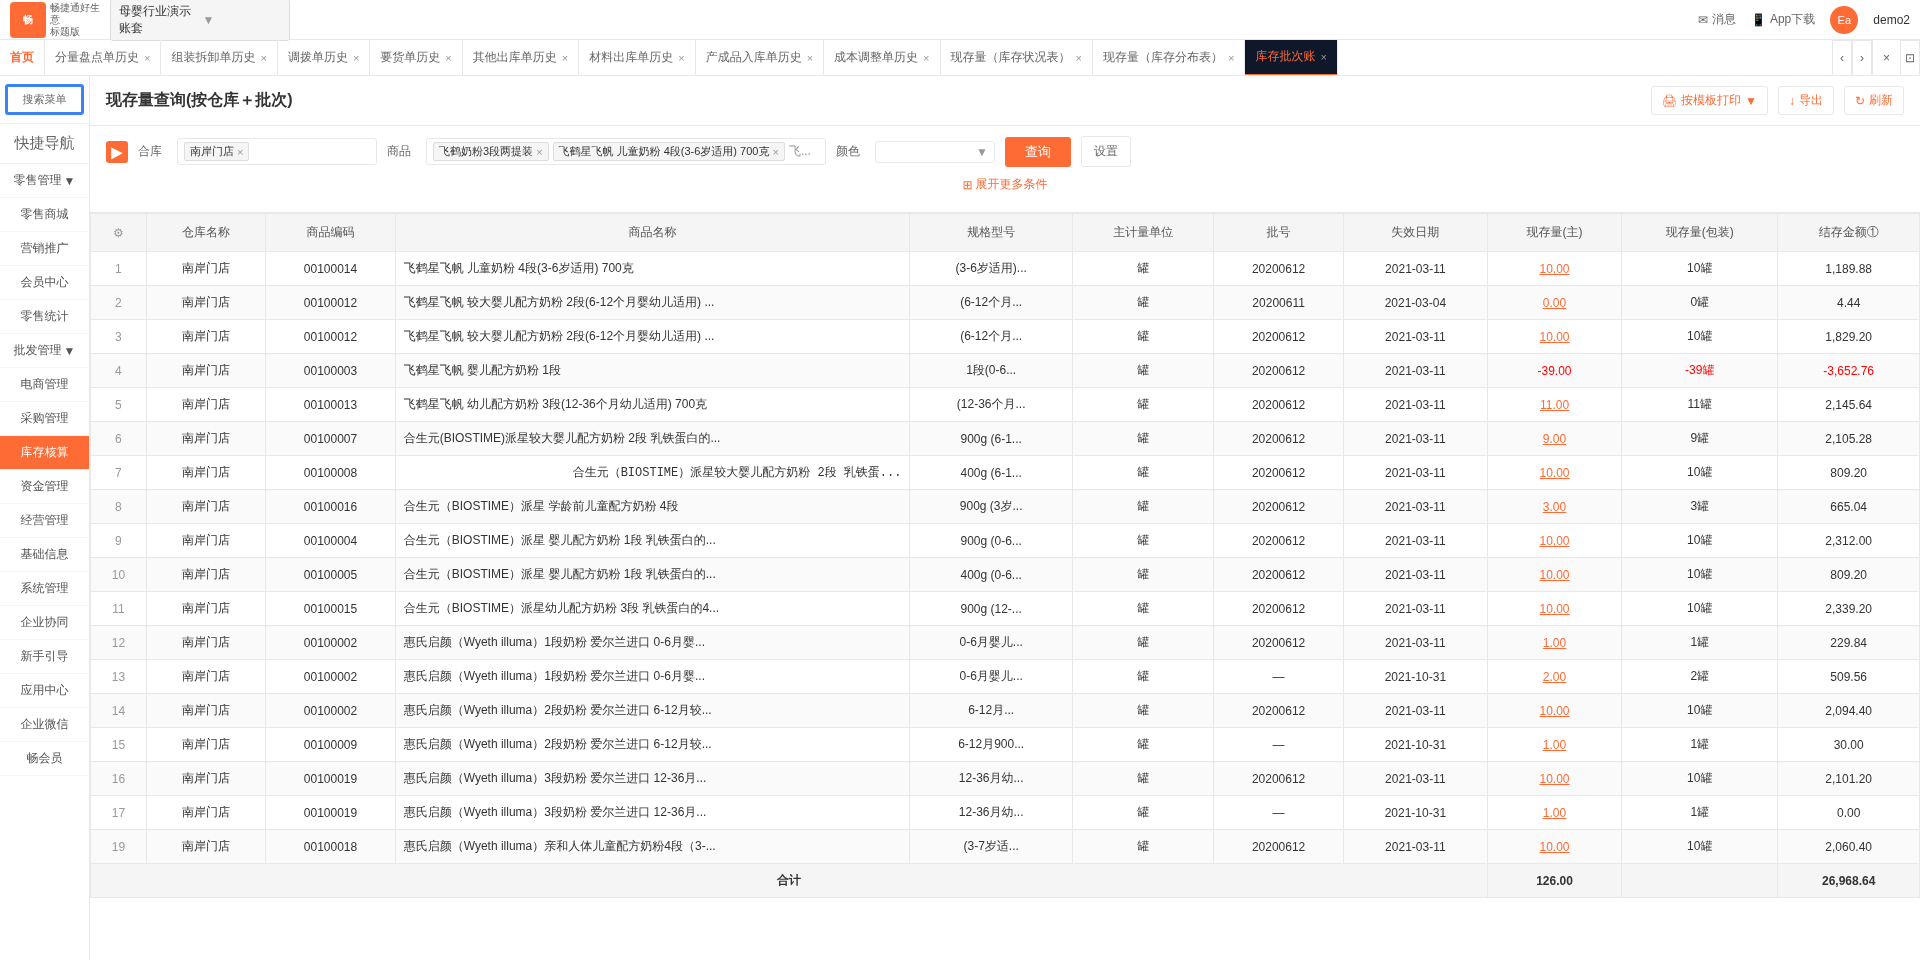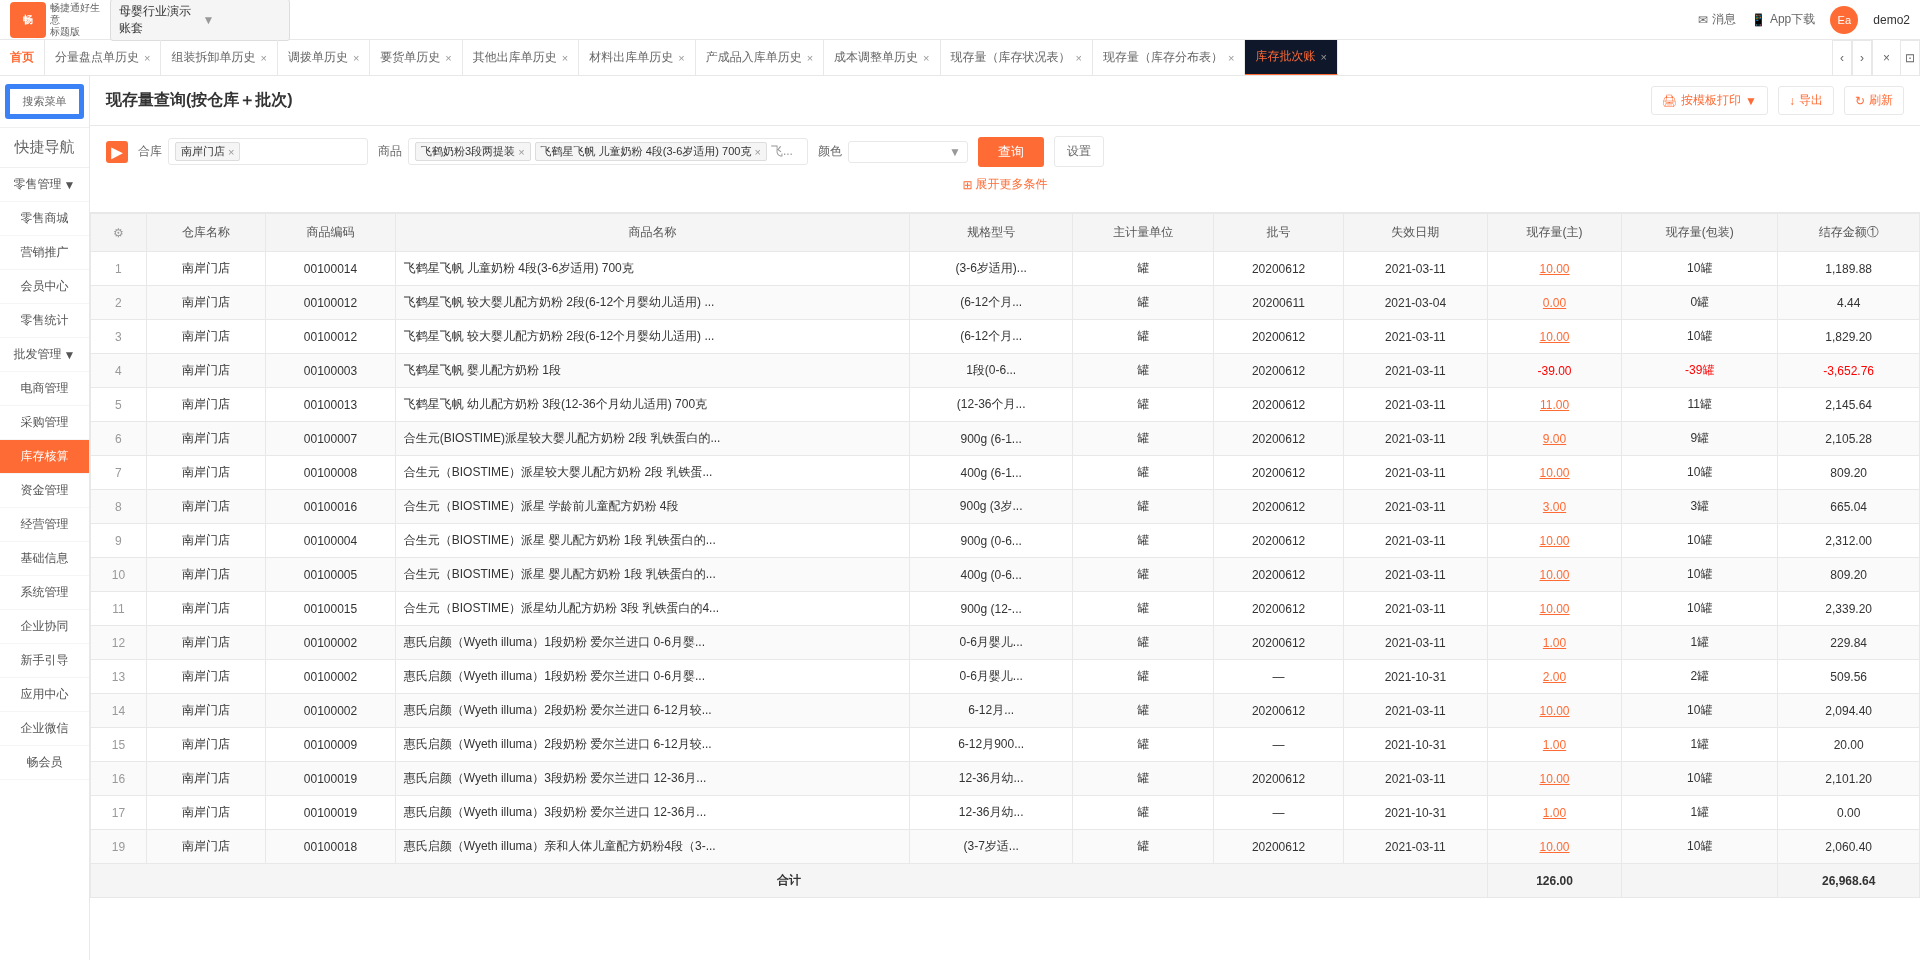--- a/index.html
+++ b/index.html
@@ -30,42 +30,42 @@
     .nav-tab-arrows { display: flex; align-items: center; }
     .nav-arrow { width: 20px; height: 36px; display: flex; align-items: center; justify-content: center; cursor: pointer; border: 1px solid #e8e8e8; color: #666; font-size: 12px; }
     .nav-close-all { width: 28px; height: 36px; display: flex; align-items: center; justify-content: center; cursor: pointer; border-left: 1px solid #e8e8e8; color: #666; }
 
     
     .layout { display: flex; height: calc(960px - 76px); }
 
     
     .sidebar { width: 90px; background: #fff; border-right: 1px solid #e8e8e8; display: flex; flex-direction: column; overflow-y: auto; }
     .sidebar-search { padding: 8px 5px; border-bottom: 1px solid #f0f0f0; }
-    .sidebar-search-btn { width: 100%; background: #fff; border: 5px solid #3b82f6; border-radius: 3px; padding: 5px 3px; cursor: pointer; text-align: center; font-size: 11px; color: #666; }
+    .sidebar-search-btn { width: 100%; background: #fff; border: 3px solid #3b82f6; border-radius: 3px; padding: 5px 3px; cursor: pointer; text-align: center; font-size: 11px; color: #666; }
     .sidebar-nav { padding: 5px 0; border-bottom: 1px solid #f0f0f0; }
     .sidebar-nav-btn { width: 100%; padding: 5px 3px; text-align: center; font-size: 15px; color: #666; cursor: pointer; background: none; border: none; }
     .sidebar-item { padding: 8px 5px; text-align: center; cursor: pointer; font-size: 12px; color: #555; border-bottom: 1px solid #f5f5f5; }
     .sidebar-item.active { background: #ff6b35; color: white; }
     .sidebar-item.has-arrow { display: flex; align-items: center; justify-content: center; gap: 2px; }
 
     
     .main-content { flex: 1; overflow: hidden; display: flex; flex-direction: column; background: #f5f5f5; }
 
     
     .page-header { background: #fff; padding: 10px 16px; display: flex; align-items: center; justify-content: space-between; border-bottom: 1px solid #e8e8e8; }
     .page-title { font-size: 16px; font-weight: bold; color: #333; }
     .page-actions { display: flex; align-items: center; gap: 10px; }
     .btn-print { display: flex; align-items: center; gap: 4px; padding: 5px 10px; border: 1px solid #e8e8e8; background: #fff; cursor: pointer; font-size: 12px; border-radius: 3px; color: #ff6b35; }
     .btn-export { display: flex; align-items: center; gap: 4px; padding: 5px 10px; border: 1px solid #e8e8e8; background: #fff; cursor: pointer; font-size: 12px; border-radius: 3px; color: #ff6b35; }
     .btn-refresh { display: flex; align-items: center; gap: 4px; padding: 5px 10px; border: 1px solid #e8e8e8; background: #fff; cursor: pointer; font-size: 12px; border-radius: 3px; color: #ff6b35; }
 
     
     .filter-area { background: #fff; padding: 10px 16px; border-bottom: 1px solid #e8e8e8; }
     .filter-row { display: flex; align-items: center; gap: 10px; flex-wrap: wrap; }
-    .filter-item { display: flex; align-items: center; gap: 6px; }
+    .filter-item { display: flex; align-items: center; gap: 15px; }
     .filter-label { font-size: 12px; color: #666; white-space: nowrap; }
     .filter-tag-group { display: flex; align-items: center; gap: 4px; min-width: 200px; border: 1px solid #e8e8e8; border-radius: 3px; padding: 3px 6px; background: #fff; }
     .filter-tag { background: #f5f5f5; border: 1px solid #ddd; border-radius: 2px; padding: 1px 5px; font-size: 11px; color: #333; display: flex; align-items: center; gap: 3px; }
     .filter-tag .tag-close { cursor: pointer; color: #999; }
     .filter-more { color: #999; font-size: 12px; cursor: pointer; }
     .expand-btn { display: flex; align-items: center; gap: 3px; color: #ff6b35; font-size: 12px; cursor: pointer; padding: 4px 8px; }
     .btn-query { background: #ff6b35; color: white; border: none; padding: 6px 20px; border-radius: 3px; cursor: pointer; font-size: 13px; }
     .btn-setting { background: #fff; color: #666; border: 1px solid #e8e8e8; padding: 6px 12px; border-radius: 3px; cursor: pointer; font-size: 12px; }
 
     
@@ -378,21 +378,21 @@
     <td>20200612</td>
     <td>2021-03-11</td>
     <td class="link">9.00</td>
     <td class="">9罐</td>
     <td class=" number-cell">2,105.28</td>
   </tr>
             <tr>
     <td class="row-num">7</td>
     <td>南岸门店</td>
     <td>00100008</td>
-    <td style="text-align:left;max-width:280px;overflow:hidden;text-overflow:ellipsis;">合生元（BIOSTIME）派星较大婴儿配方奶粉 2段 乳铁蛋...</td>
+    <td style="text-align:right;max-width:280px;overflow:hidden;text-overflow:ellipsis;font-family:Liberation Mono, monospace;">合生元（BIOSTIME）派星较大婴儿配方奶粉 2段 乳铁蛋...</td>
     <td>400g (6-1...</td>
     <td>罐</td>
     <td>20200612</td>
     <td>2021-03-11</td>
     <td class="link">10.00</td>
     <td class="">10罐</td>
     <td class=" number-cell">809.20</td>
   </tr>
             <tr>
     <td class="row-num">8</td>
@@ -489,21 +489,21 @@
     <td class="row-num">15</td>
     <td>南岸门店</td>
     <td>00100009</td>
     <td style="text-align:left;max-width:280px;overflow:hidden;text-overflow:ellipsis;">惠氏启颜（Wyeth illuma）2段奶粉 爱尔兰进口 6-12月较...</td>
     <td>6-12月900...</td>
     <td>罐</td>
     <td>—</td>
     <td>2021-10-31</td>
     <td class="link">1.00</td>
     <td class="">1罐</td>
-    <td class=" number-cell">20.00</td>
+    <td class=" number-cell">30.00</td>
   </tr>
             <tr>
     <td class="row-num">16</td>
     <td>南岸门店</td>
     <td>00100019</td>
     <td style="text-align:left;max-width:280px;overflow:hidden;text-overflow:ellipsis;">惠氏启颜（Wyeth illuma）3段奶粉 爱尔兰进口 12-36月...</td>
     <td>12-36月幼...</td>
     <td>罐</td>
     <td>20200612</td>
     <td>2021-03-11</td>

